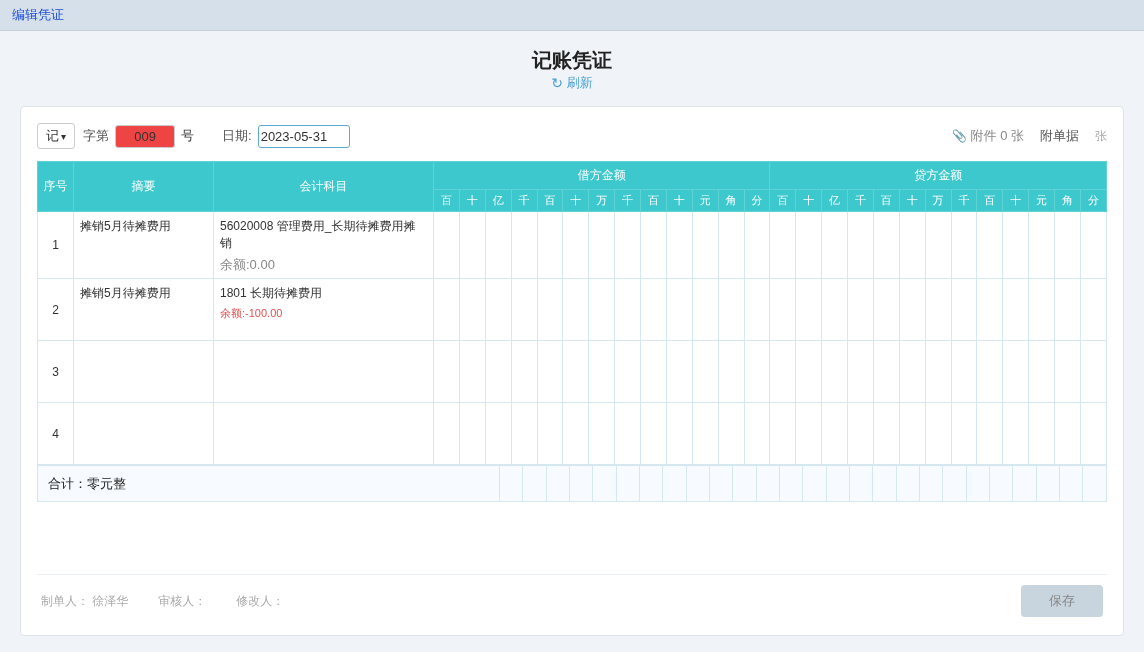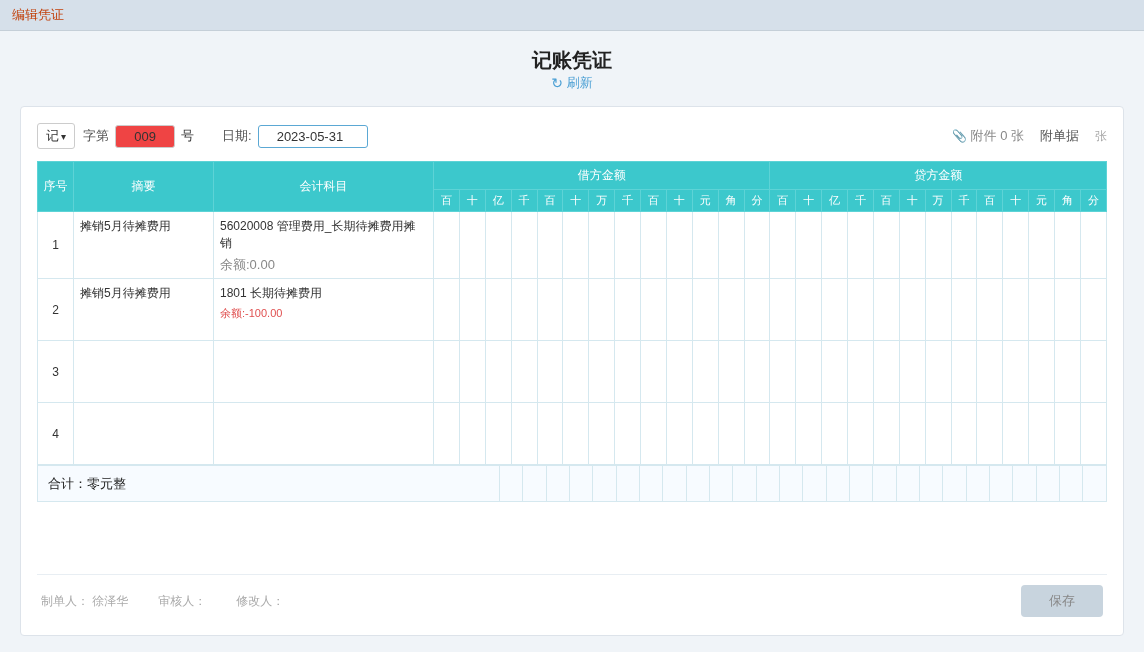--- a/index.html
+++ b/index.html
@@ -15,21 +15,21 @@
       width: 1144px;
       height: 652px;
       background: #f0f4f8;
       display: flex;
       flex-direction: column;
     }
     .title-bar {
       background: #d6e0ea;
       padding: 6px 12px;
       font-size: 13px;
-      color: #c2410c;
+      color: #1d4ed8;
       border-bottom: 1px solid #c5cfd8;
       flex-shrink: 0;
     }
     .content-area {
       flex: 1;
       padding: 16px 20px;
       overflow: hidden;
       display: flex;
       flex-direction: column;
     }
@@ -103,25 +103,25 @@
       padding: 3px 8px;
       font-size: 13px;
       color: #333;
       background: #ef4444;
       width: 60px;
       text-align: center;
     }
     .date-field {
       border: 1px solid #5ba8d4;
       border-radius: 3px;
-      padding: 3px 18px;
+      padding: 3px 2px;
       font-size: 13px;
       color: #333;
       background: #fff;
-      width: 110px;
+      width: 92px;
     }
     .meta-right {
       display: flex;
       align-items: center;
       gap: 16px;
       font-size: 13px;
       color: #888;
     }
     .attach-link {
       color: #888;

